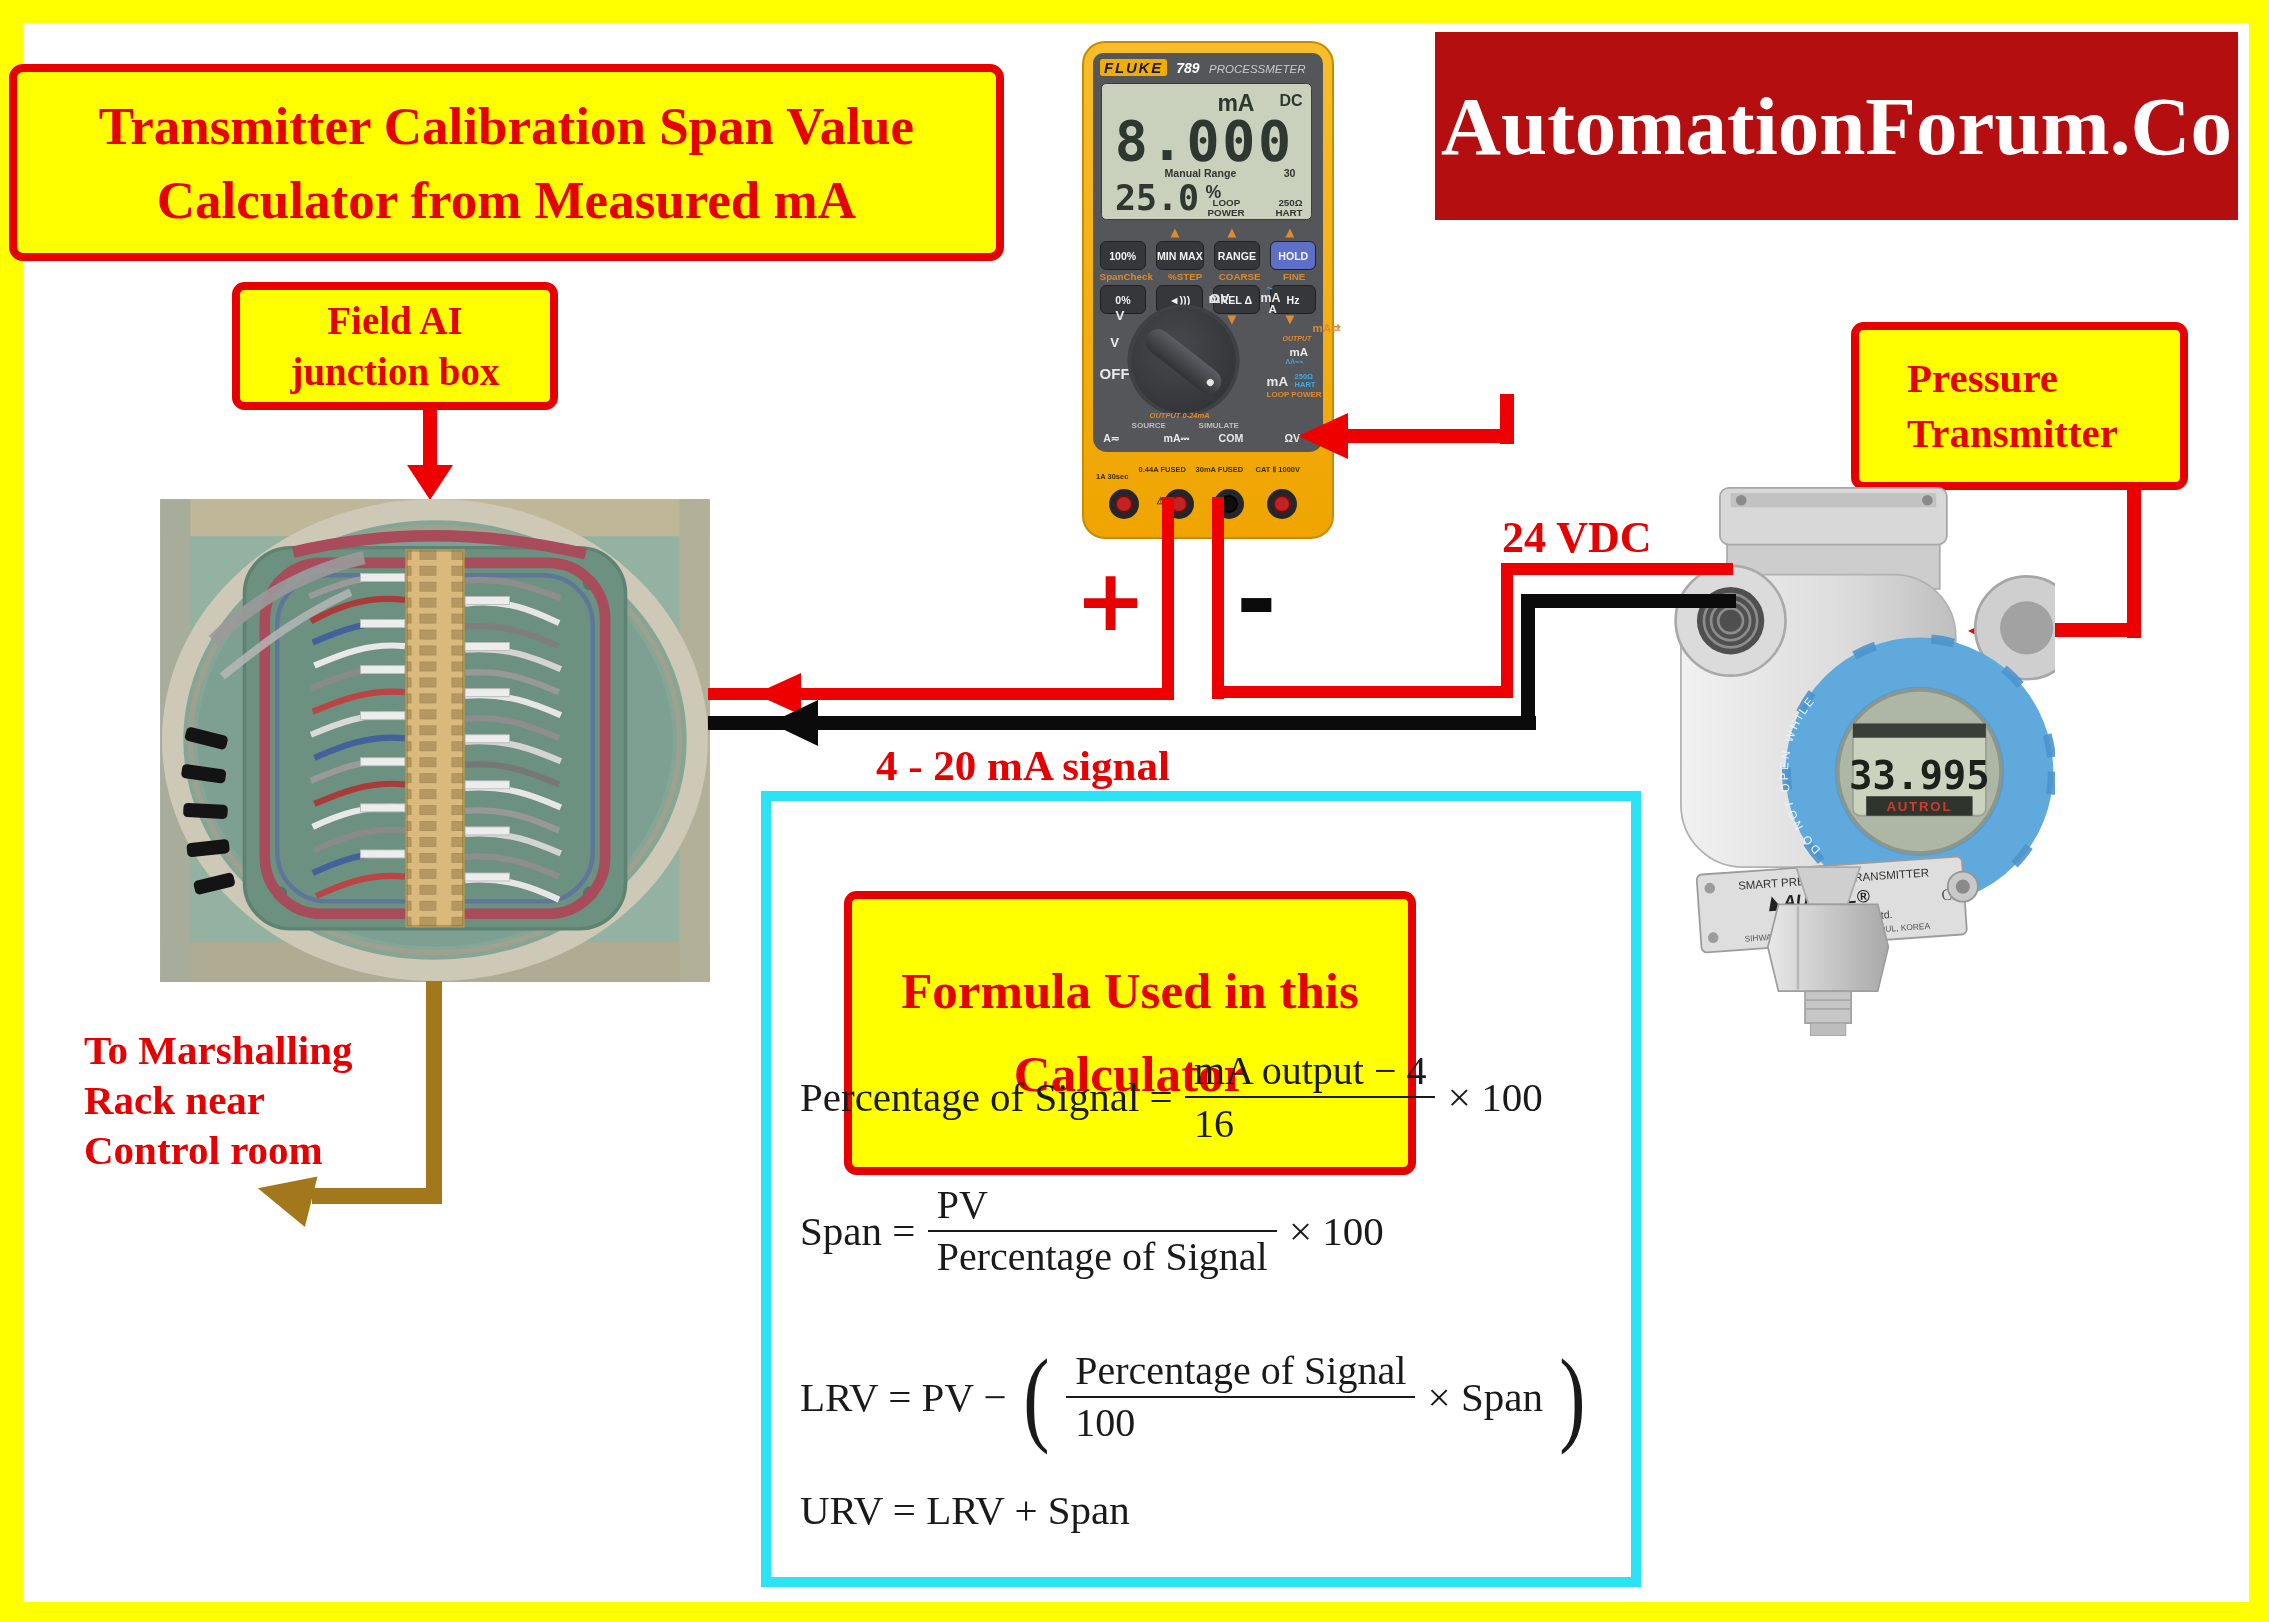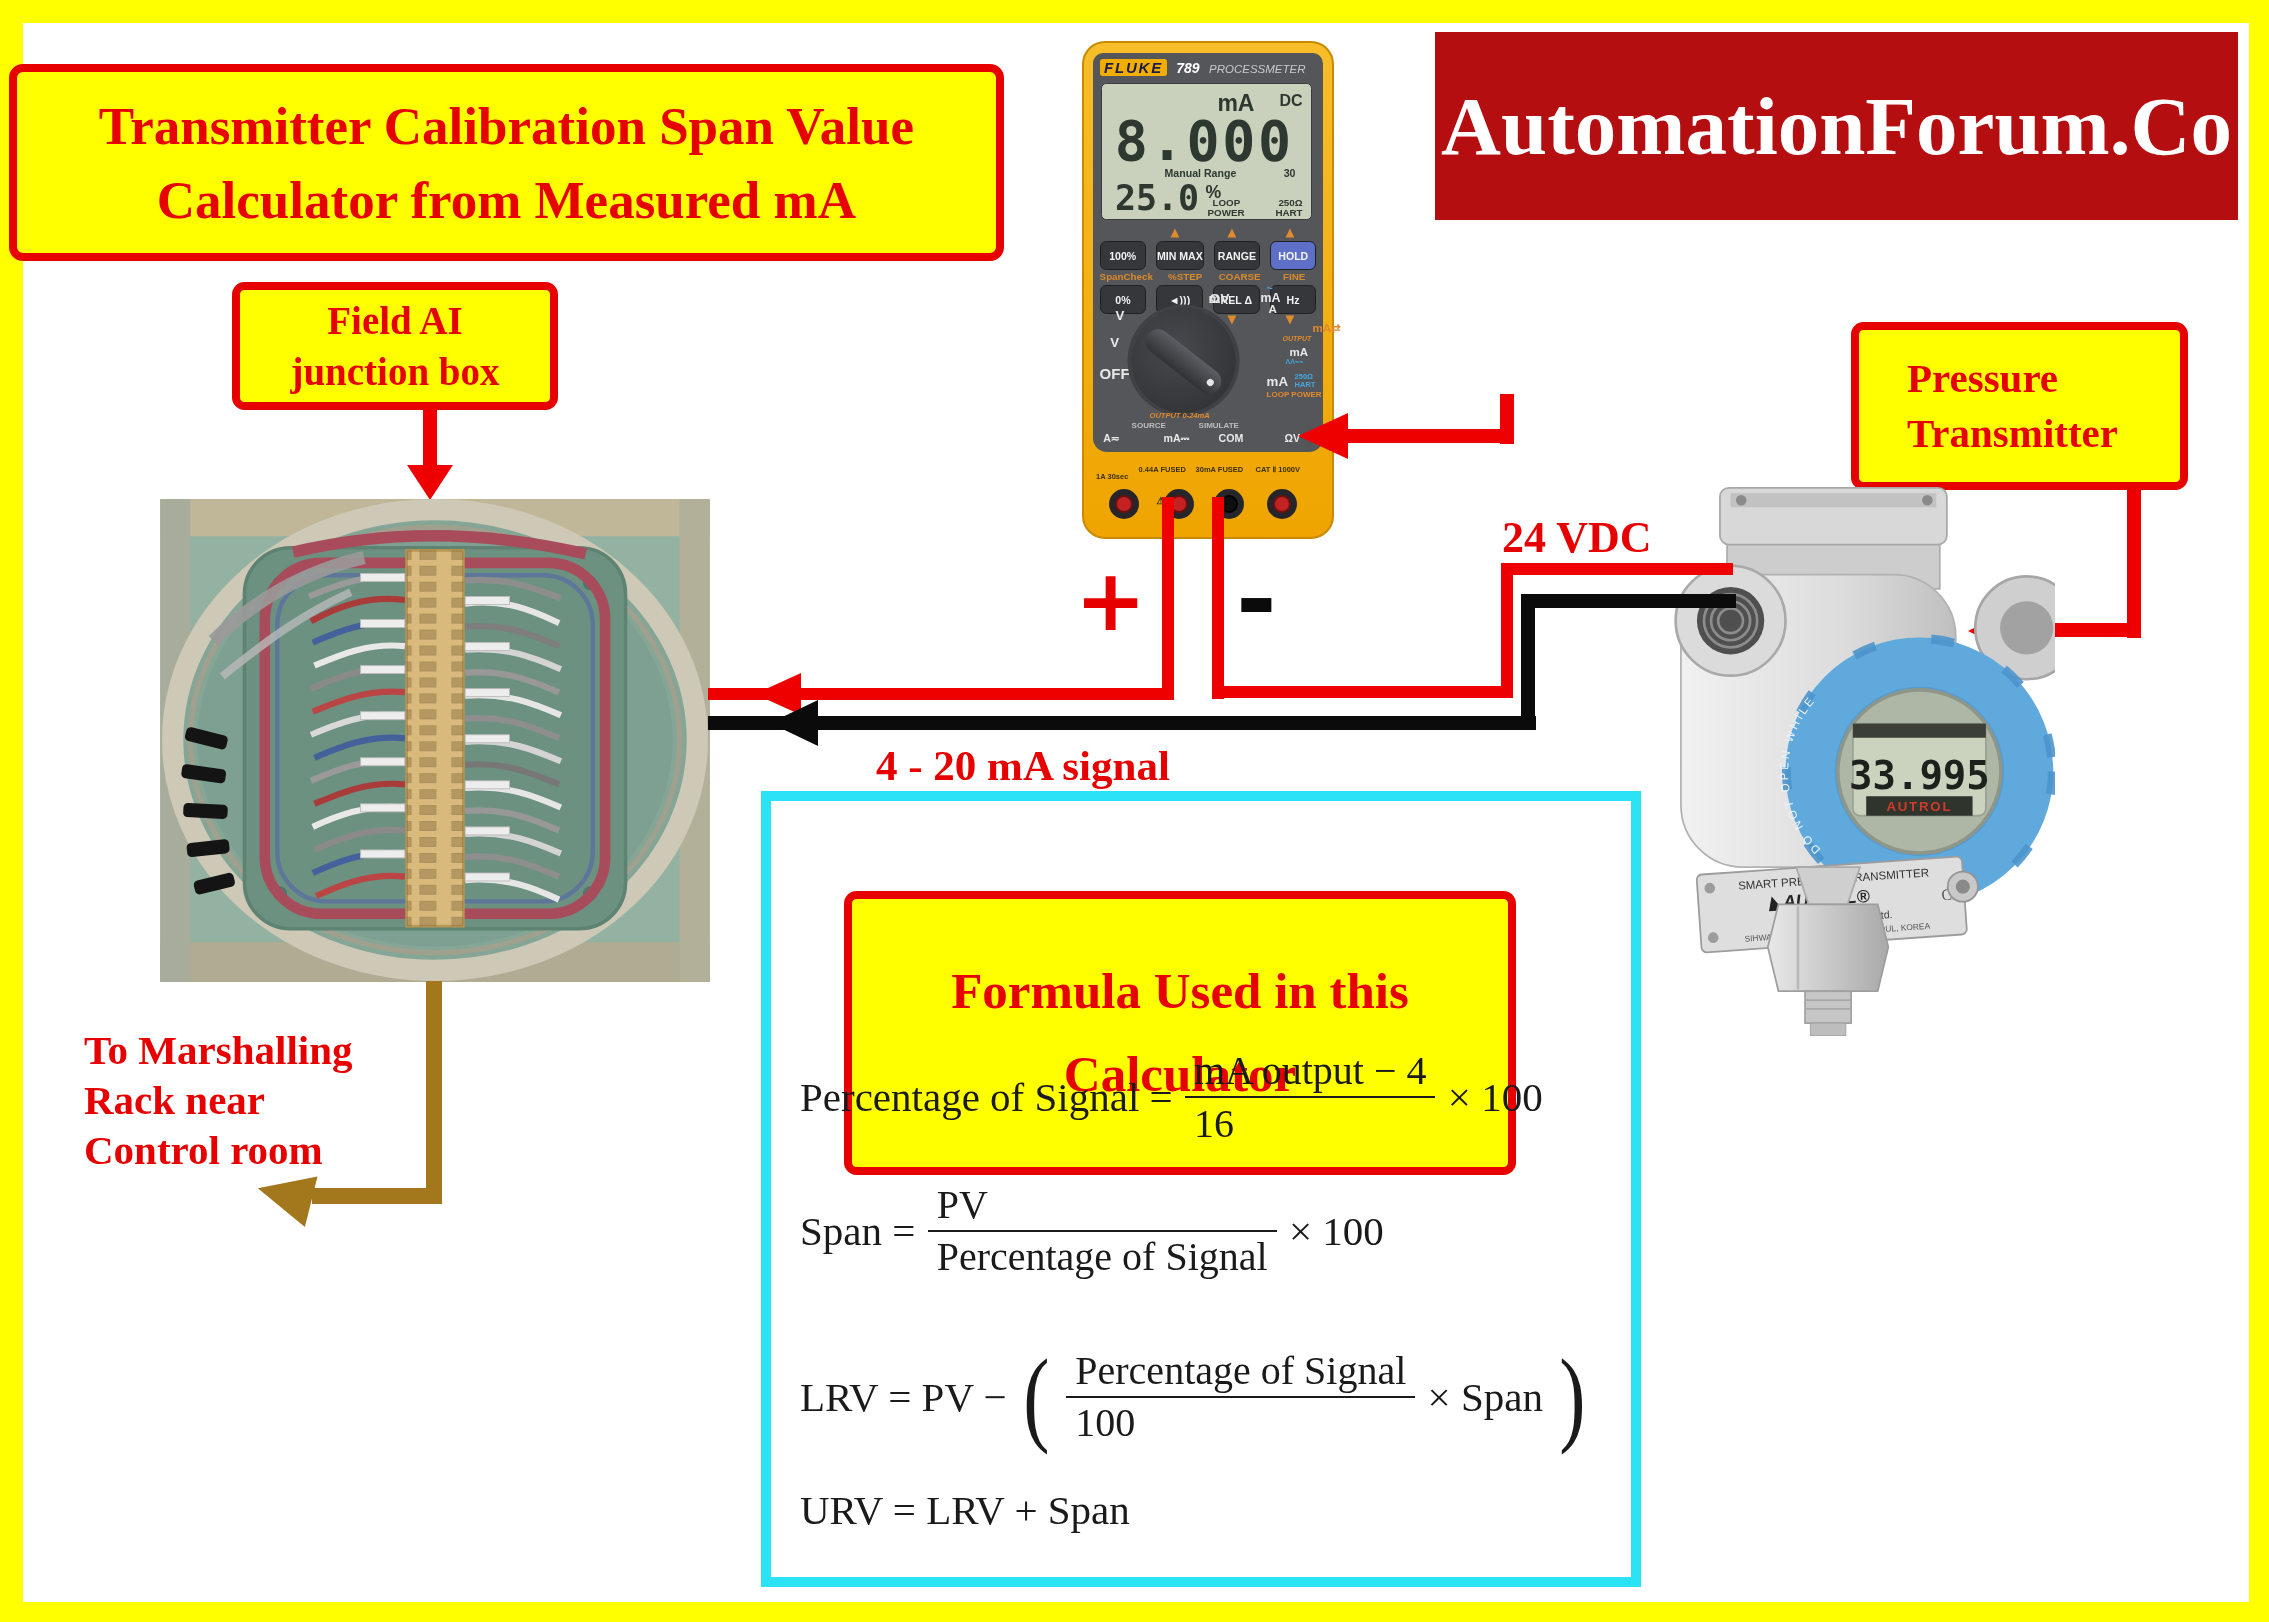--- a/index.html
+++ b/index.html
@@ -372,21 +372,21 @@
   <div class="abs" style="left:84px;top:1025px;color:#E60000;font-weight:bold;font-size:41px;line-height:50px;">
     <div>To Marshalling</div>
     <div>Rack near</div>
     <div>Control room</div>
   </div>
   <div class="wire" style="left:426px;top:981px;width:16px;height:223px;background:#A3771B;"></div>
   <div class="wire" style="left:312px;top:1188px;width:130px;height:16px;background:#A3771B;"></div>
   <div class="tri" style="left:257px;top:1169px;border-top:26.6px solid transparent;border-bottom:26.6px solid transparent;border-right:55px solid #A3771B;transform:rotate(14deg);"></div>
 
   <div class="abs" style="left:761px;top:791px;width:880px;height:796px;border:10.6px solid #2BE3F5;background:#FFFFFF;box-sizing:border-box;"></div>
-  <div class="callout" style="left:844px;top:891px;width:672px;height:284px;font-size:51px;line-height:83px;">
+  <div class="callout" style="left:844px;top:891px;width:572px;height:284px;font-size:51px;line-height:83px;">
     <span>Formula Used in this</span>
     <span>Calculator</span>
   </div>
 
   <div class="formula" style="left:800px;top:1044px;height:106px;">
     <span>Percentage of Signal =</span>
     <span class="frac">
       <span class="num">mA output − 4</span>
       <span class="den">16</span>
     </span>

